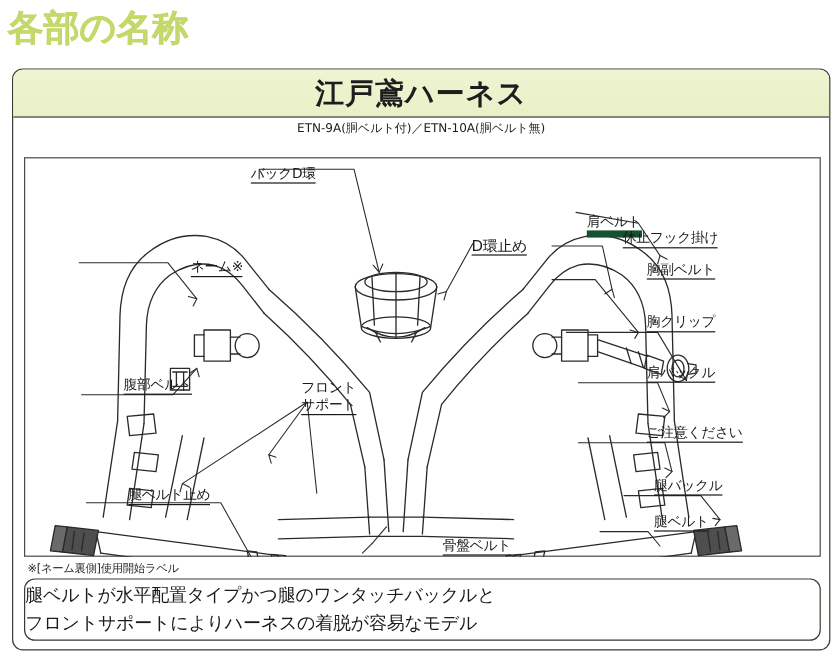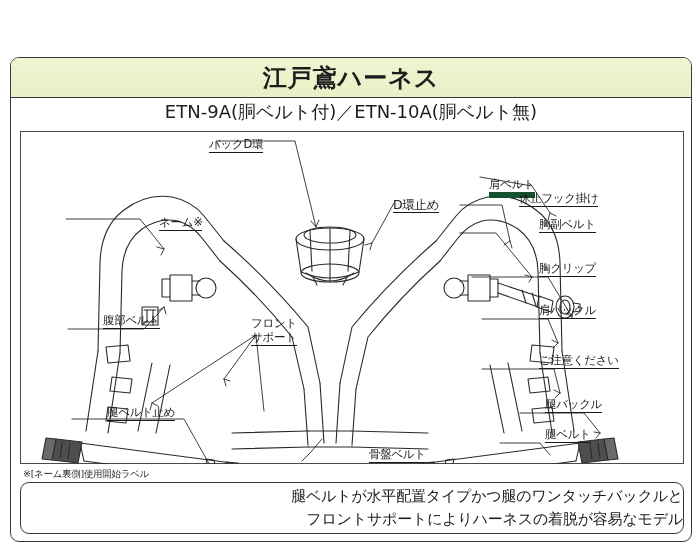--- a/index.html
+++ b/index.html
@@ -63,21 +63,21 @@
     font-weight: bold;
     color: #1d1d1d;
     letter-spacing: 1px;
     text-align: right;
   }
   .model-line {
     position: absolute;
     left: 0; top: 42px;
     width: 100%;
     text-align: center;
-    font-size: 18px;
+    font-size: 10px;
     color: #1d1d1d;
     letter-spacing: 0px;
   }
 
   
   .diagram-frame {
     position: absolute;
     left: 9px; top: 73px;
     width: 664px; height: 333px;
     border: 1.4px solid #4a4a4a;
@@ -114,34 +114,35 @@
 
   
   .bottom-box {
     position: absolute;
     left: 9px; top: 424px;
     width: 664px; height: 52px;
     border: 1.5px solid #3a3a32;
     border-radius: 9px;
     display: flex;
     flex-direction: column;
-    align-items: flex-end;
+    align-items: flex-start;
     justify-content: center;
   }
   .bottom-line {
     font-size: 15px;
     color: #1a1a1a;
     line-height: 23px;
     letter-spacing: -0.2px;
   }
 </style>
 </head>
 <body>
 
 <div class="top-header">
+  <div class="section-title">各部の名称</div>
 </div>
 
 <div class="panel">
 
   <div class="panel-title-band">
     <span class="panel-title">江戸鳶ハーネス</span>
   </div>
 
   <div class="model-line">ETN-9A(胴ベルト付)／ETN-10A(胴ベルト無)</div>
 

